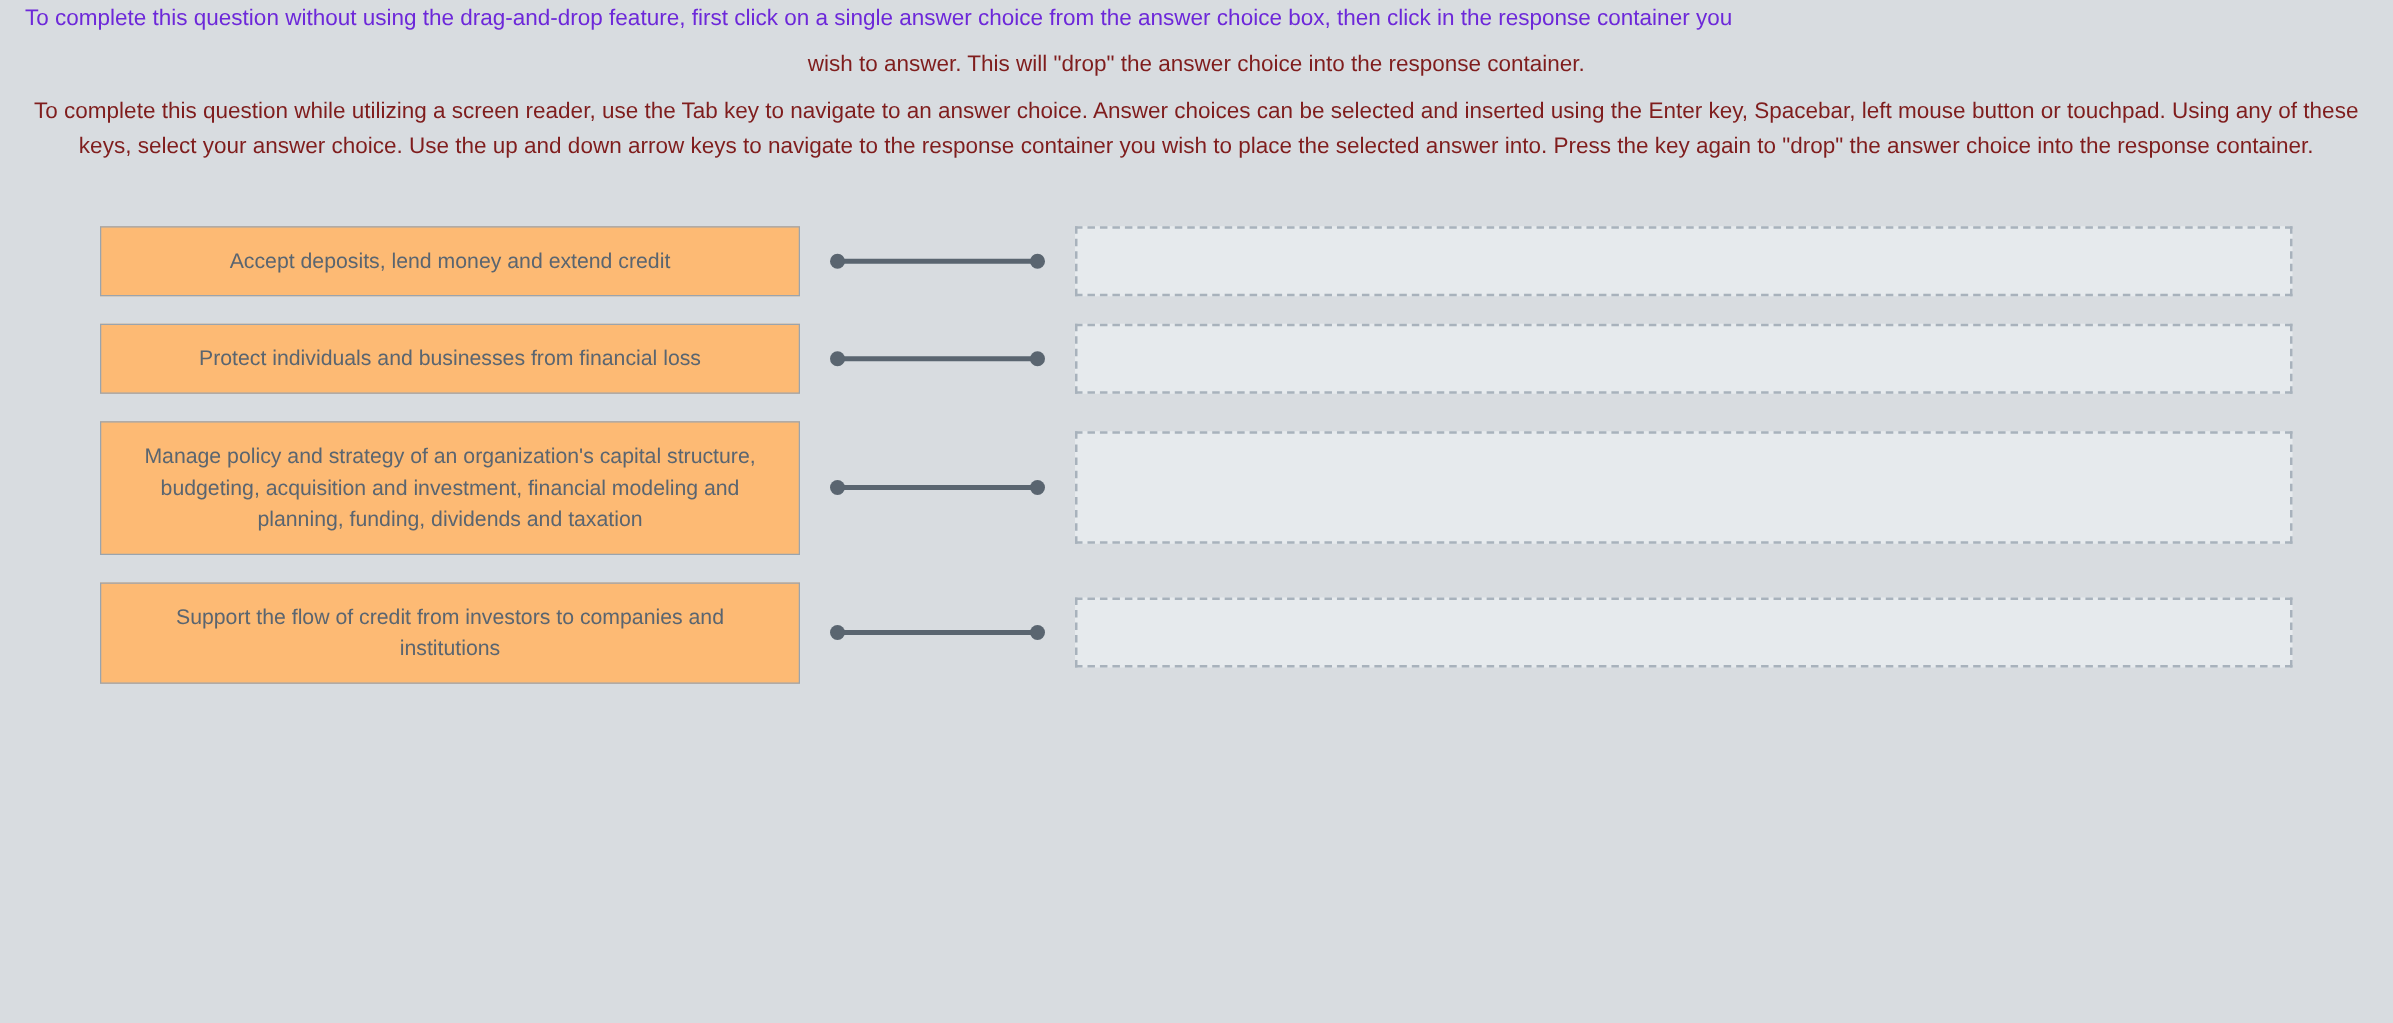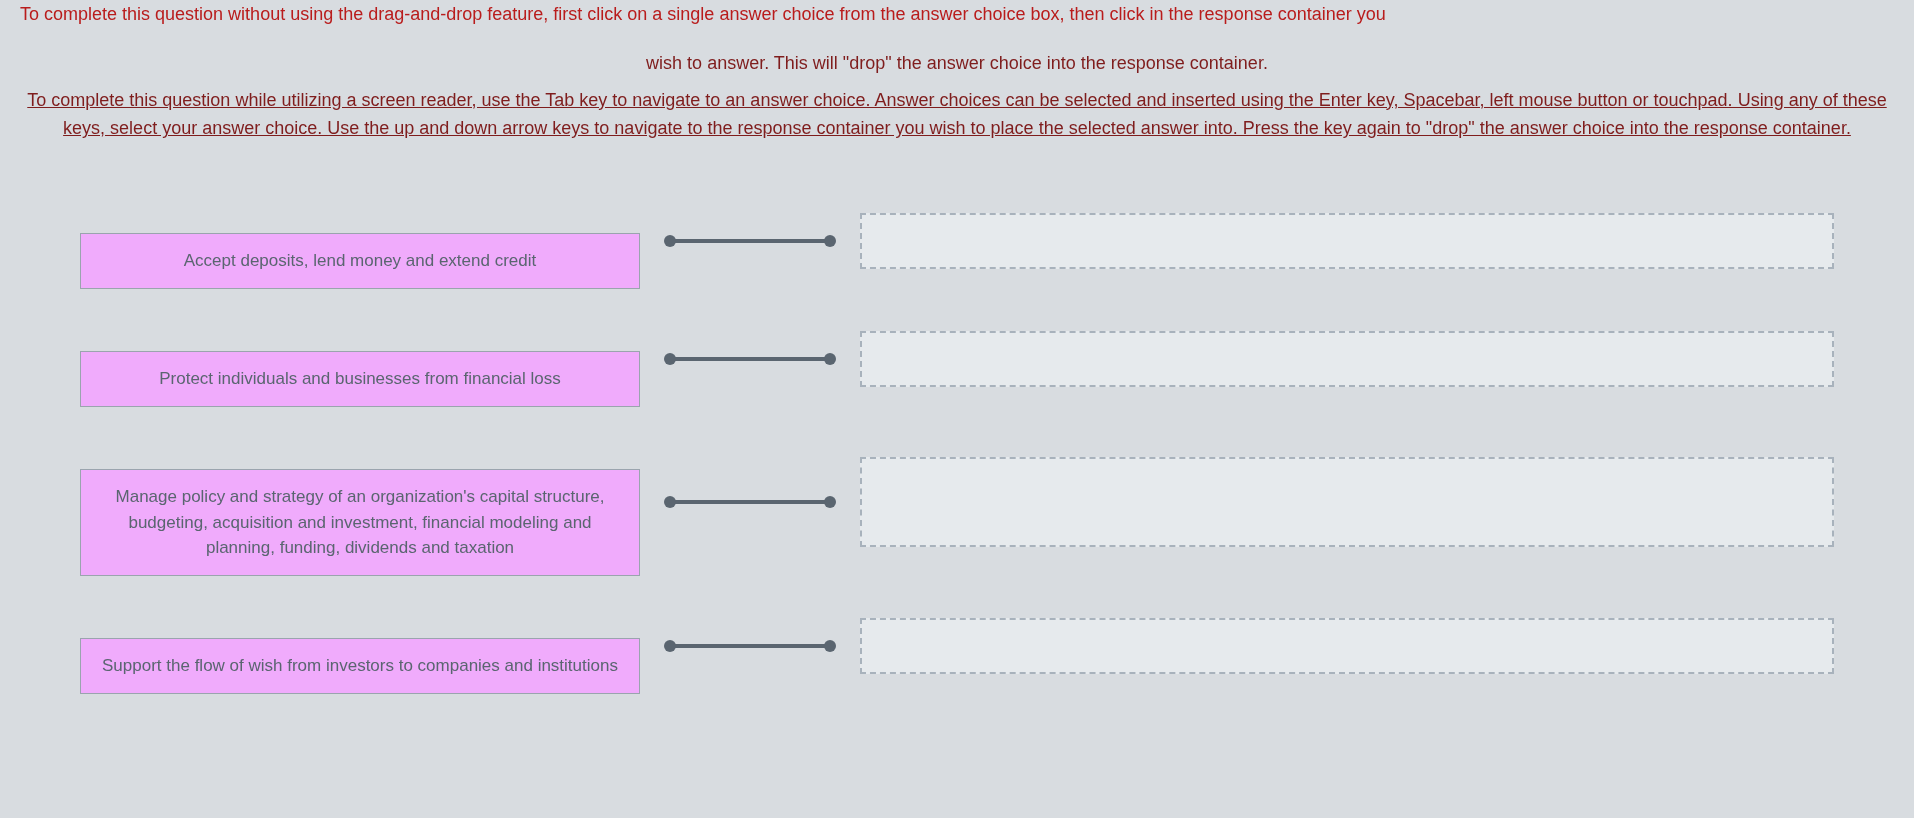--- a/index.html
+++ b/index.html
@@ -17,53 +17,51 @@
     .instructions {
       font-size: 18px;
       line-height: 1.6;
       color: #7f1d1d;
       margin-bottom: 8px;
       text-align: center;
     }
     .instructions-top-partial {
       font-size: 18px;
       line-height: 1.6;
-      color: #b91c1c;
-      margin-bottom: 20px;
+      color: #6d28d9;
+      margin-bottom: 8px;
       overflow: hidden;
     }
     .instructions-block {
       margin-bottom: 40px;
-      text-decoration: underline;
     }
     .question-area {
       padding: 10px 60px 0 60px;
     }
     .row {
       display: flex;
       align-items: center;
       margin-bottom: 22px;
       gap: 20px;
     }
     .answer-choice {
       width: 560px;
       min-height: 56px;
       border: 1px solid #9aa4ae;
-      background: #f0abfc;
+      background: #fdba74;
       display: flex;
       align-items: center;
       justify-content: center;
       text-align: center;
       padding: 14px 20px;
       font-size: 17px;
       color: #5a6570;
       line-height: 1.5;
       cursor: grab;
       flex-shrink: 0;
-      margin-top: 40px;
     }
     .connector {
       width: 160px;
       height: 4px;
       background: #5a6570;
       position: relative;
       flex-shrink: 0;
       margin: 0 10px;
     }
     .connector::before,
@@ -110,19 +108,19 @@
     <div class="drop-zone"></div>
   </div>
 
   <div class="row">
     <div class="answer-choice">Manage policy and strategy of an organization's capital structure, budgeting, acquisition and investment, financial modeling and planning, funding, dividends and taxation</div>
     <div class="connector"></div>
     <div class="drop-zone tall"></div>
   </div>
 
   <div class="row">
-    <div class="answer-choice">Support the flow of wish from investors to companies and institutions</div>
+    <div class="answer-choice">Support the flow of credit from investors to companies and institutions</div>
     <div class="connector"></div>
     <div class="drop-zone"></div>
   </div>
 
 
 </div>
 
 </body></html>

